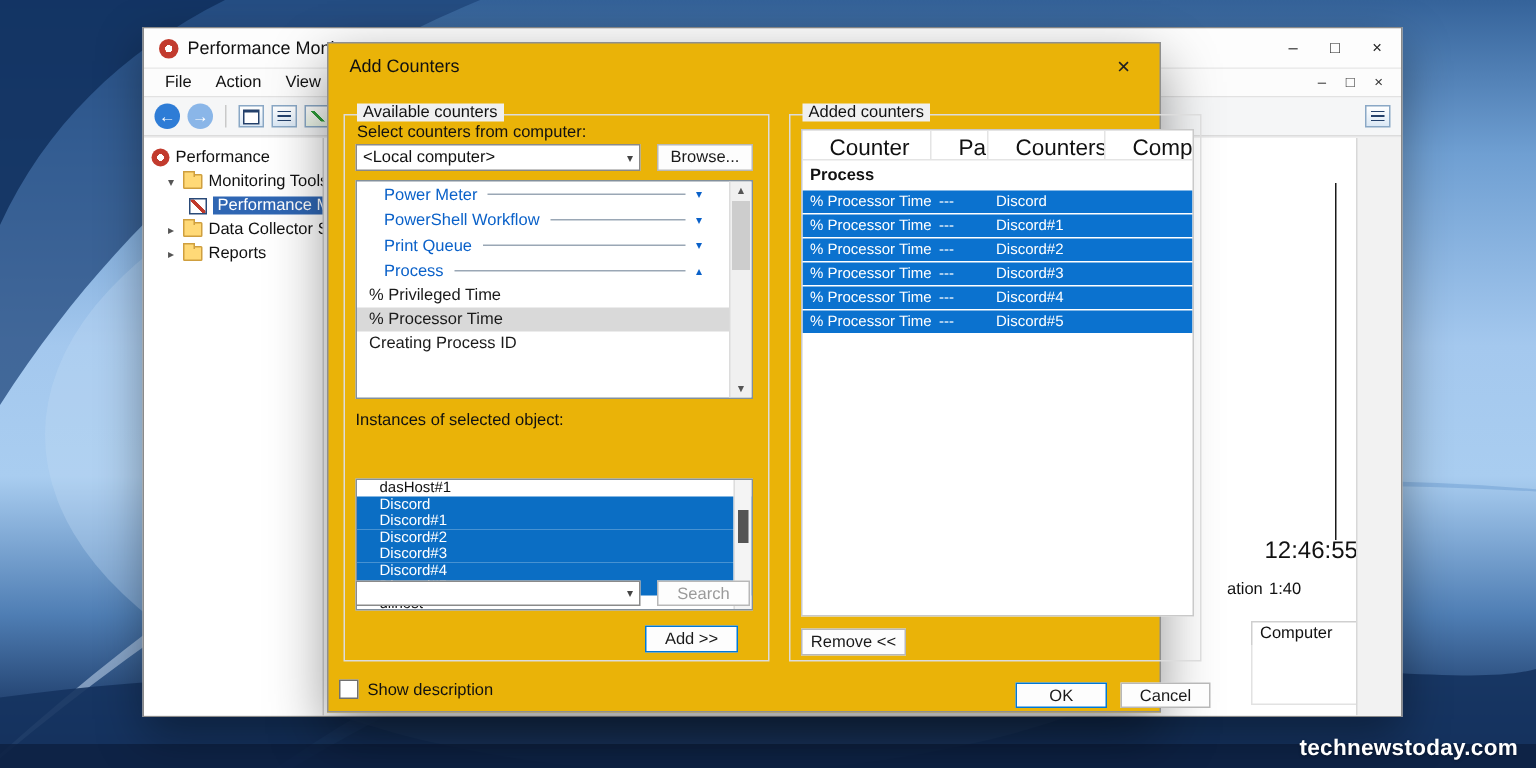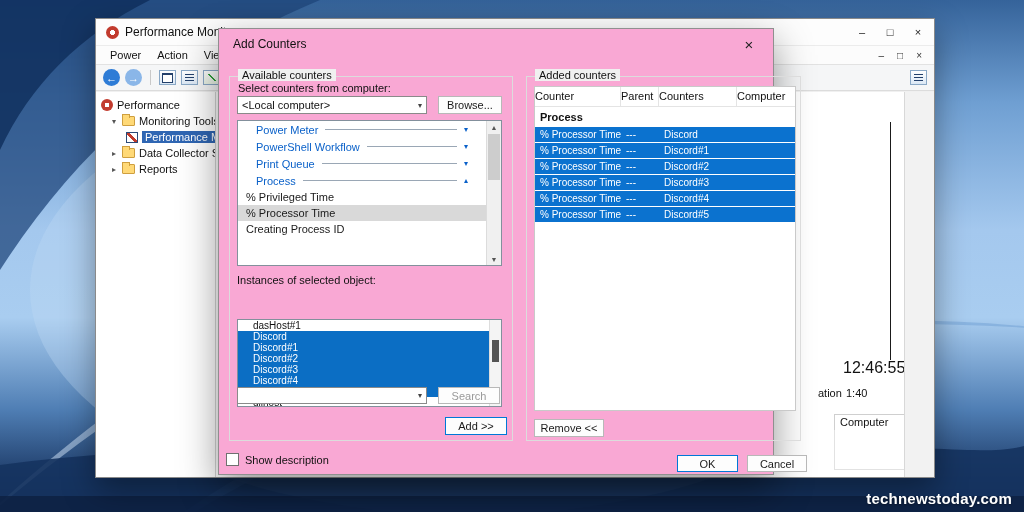--- a/index.html
+++ b/index.html
@@ -43,21 +43,21 @@
   .pm-right{flex:1;position:relative;background:#fff;overflow:hidden}
   .graph-vline{position:absolute;left:674px;top:30px;width:1px;height:238px;background:#1a1a1a}
   .pm-time{position:absolute;left:627px;top:267px;font-size:16px;color:#111}
   .pm-dur-frag{position:absolute;left:602px;top:295px;font-size:11px}
   .pm-dur-val{position:absolute;left:630px;top:295px;font-size:11px}
   .legend-head{position:absolute;left:618px;top:322px;width:72px;height:17px;border:1px solid #cfcfcf;background:#fff;font-size:11px;padding:1px 5px;white-space:nowrap}
   .legend-body{position:absolute;left:618px;top:338px;width:72px;height:40px;border:1px solid #e2e2e2;border-top:none;background:#fff}
   .action-strip{position:absolute;right:0;top:0;bottom:0;width:30px;background:#f2f2f2;border-left:1px solid #d8d8d8}
 
   
-  .dlg{position:absolute;left:218px;top:28px;width:556px;height:447px;background:#f9a8d4;border:1px solid #8f8f8f;box-shadow:0 14px 36px rgba(0,0,0,.42);z-index:3;font-size:11px}
+  .dlg{position:absolute;left:218px;top:28px;width:556px;height:447px;background:#eab308;border:1px solid #8f8f8f;box-shadow:0 14px 36px rgba(0,0,0,.42);z-index:3;font-size:11px}
   .dlg-titlebar{height:30px;display:flex;align-items:center;padding:0 14px;font-size:12px}
   .dlg-close{margin-left:auto;width:20px;text-align:center;font-size:15px;color:#222;cursor:default}
   .grp{position:absolute;border:1px solid #dcdcdc}
   .grp-label{position:absolute;top:-8px;left:8px;background:#f0f0f0;padding:0 4px;font-size:11px;white-space:nowrap}
   .abs{position:absolute}
   .combo{background:#fff;border:1px solid #8a8a8a;display:flex;align-items:center;padding:0 4px;font-size:11px}
   .combo .dd{margin-left:auto;font-size:8px;color:#444}
   .btn{background:#fdfdfd;border:1px solid #b8b8b8;display:flex;align-items:center;justify-content:center;font-size:11px;color:#1a1a1a;cursor:default}
   .btn.accent{border-color:#0078d7}
   .btn.disabled{color:#9a9a9a}
@@ -76,21 +76,21 @@
   .vscroll .thumb{position:absolute;left:1px;right:1px;top:13px;height:46px;background:#cdcdcd}
 
   .ilist{background:#fff;border:1px solid #83909c;overflow:hidden;position:relative}
   .irow{height:11px;line-height:11px;font-size:10px;padding-left:15px;white-space:nowrap;overflow:hidden}
   .irow.sel{background:#0b6ec4;color:#fff}
   .iscroll{position:absolute;right:0;top:0;bottom:0;width:12px;background:#f4f4f4;border-left:1px solid #ddd}
   .iscroll .thumb{position:absolute;left:2px;right:2px;top:20px;height:22px;background:#555}
 
   .tbl{background:#fff;border:1px solid #c9c9c9;overflow:hidden;font-size:10px}
   .tbl-head{display:grid;grid-template-columns:86px 38px 78px 1fr;height:20px;border-bottom:1px solid #e4e4e4}
-  .th{padding:3px 0;border-right:1px solid #e4e4e4;font-size:11px;white-space:nowrap;overflow:hidden}
+  .th{padding:3px 18px;border-right:1px solid #e4e4e4;font-size:15px;white-space:nowrap;overflow:hidden}
   .th:last-child{border-right:none}
   .tbl-group{font-weight:bold;font-size:11px;padding:4px 5px;height:20px}
   .trow{display:grid;grid-template-columns:86px 38px 78px 1fr;height:15px;margin-bottom:1px;background:#0b72cf;color:#fff;align-items:center}
   .td{padding:0 5px;white-space:nowrap;overflow:hidden}
 
   .chk-row{display:flex;align-items:center;gap:6px}
   .chk{width:13px;height:13px;background:#fff;border:1px solid #707070}
 </style>
 </head>
 <body>
@@ -123,21 +123,21 @@
     <div class="pm-titlebar">
       <span class="pm-app-icon"></span>
       <span class="pm-title">Performance Monito</span>
       <span class="win-controls">
         <span>–</span>
         <span>□</span>
         <span>×</span>
       </span>
     </div>
     <div class="pm-menubar">
-      <span class="menu-item">Power</span>
+      <span class="menu-item">File</span>
       <span class="menu-item">Action</span>
       <span class="menu-item">View</span>
       <span class="child-controls">
         <span>–</span>
         <span>□</span>
         <span>×</span>
       </span>
     </div>
     <div class="pm-toolbar">
       <span class="tb-circle">←</span>
@@ -251,21 +251,21 @@
       <div class="iscroll">
         <span class="thumb"></span>
       </div>
     </div>
 
     <div class="combo abs" style="left:18px;top:358px;width:190px;height:17px">
       <span></span>
       <span class="dd">▾</span>
     </div>
     <div class="btn disabled abs" style="left:219px;top:358px;width:62px;height:17px">Search</div>
-    <div class="btn accent abs" style="left:226px;top:388px;width:62px;height:18px">Add &gt;&gt;</div>
+    <div class="btn accent abs" style="left:211px;top:388px;width:62px;height:18px">Add &gt;&gt;</div>
 
     <div class="grp" style="left:307px;top:47px;width:275px;height:365px">
       <span class="grp-label">Added counters</span>
     </div>
     <div class="tbl abs" style="left:315px;top:57px;width:262px;height:325px">
       <div class="tbl-head">
           <span class="th">Counter</span>
           <span class="th">Parent</span>
           <span class="th">Counters</span>
           <span class="th">Computer</span>

